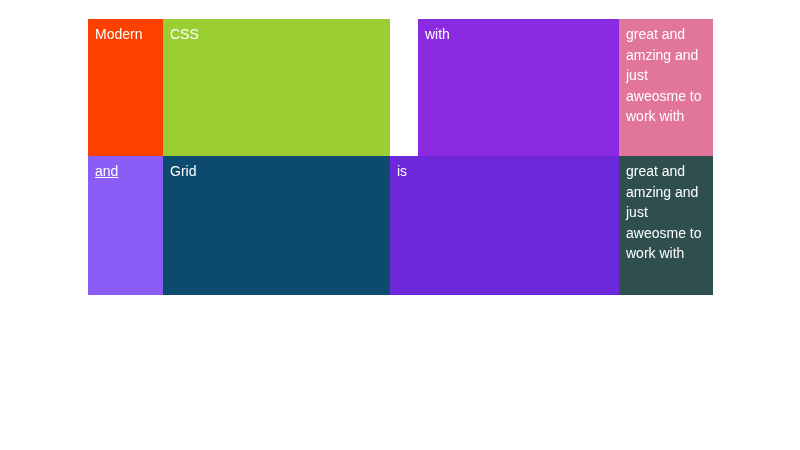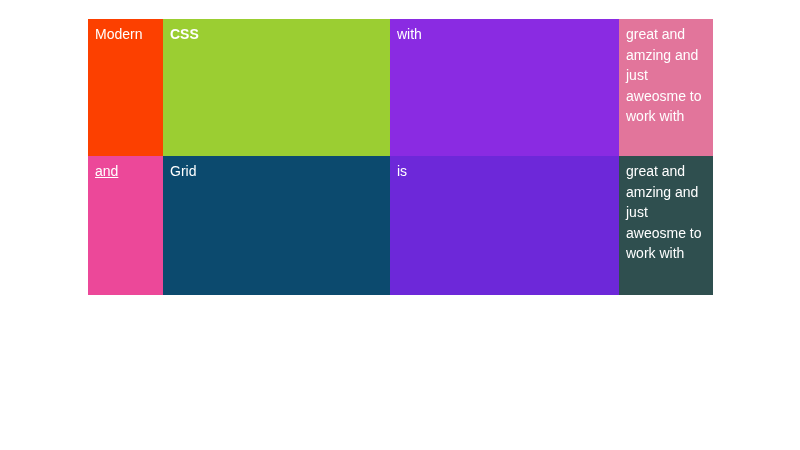--- a/index.html
+++ b/index.html
@@ -45,53 +45,53 @@
   }
 
   .cell-text {
     display: block;
     color: #ffffff;
   }
 
   
   .c-orangered      { background-color: #fc4000; }
   .c-yellowgreen    { background-color: #9bce32; }
-  .c-blueviolet     { background-color: #8a2be2; }
+  .c-blueviolet     { background-color: #8a2be2; margin-left: 28px; }
   .c-palevioletred  { background-color: #e2759b; }
 
   
   .c-royalblue      { background-color: #4169e1; }
   .c-goldenrod      { background-color: #daa520; }
   .c-crimson        { background-color: #dc143c; }
   .c-darkslategray  { background-color: #2f4f4f; }
 </style>
 </head>
 <body>
 
 <div id="page-root" style="background-color: rgb(255, 255, 255);">
 
   <div id="grid-container">
 
     <div class="grid-cell c-orangered" style="background-color: rgb(252, 64, 0);">
       <span class="cell-text">Modern</span>
     </div>
 
-    <div class="grid-cell c-yellowgreen" style="background-color: rgb(155, 206, 50); font-weight: bold;">
+    <div class="grid-cell c-yellowgreen" style="background-color: rgb(155, 206, 50);">
       <span class="cell-text">CSS</span>
     </div>
 
     <div class="grid-cell c-blueviolet" style="background-color: rgb(138, 43, 226);">
       <span class="cell-text">with</span>
     </div>
 
     <div class="grid-cell c-palevioletred" style="background-color: rgb(226, 117, 155);">
       <span class="cell-text">great and amzing and just aweosme to work with</span>
     </div>
 
-    <div class="grid-cell c-royalblue" style="background-color: #ec4899; text-decoration: underline;">
+    <div class="grid-cell c-royalblue" style="background-color: #8b5cf6; text-decoration: underline;">
       <span class="cell-text">and</span>
     </div>
 
     <div class="grid-cell c-goldenrod" style="background-color: #0c4a6e;">
       <span class="cell-text">Grid</span>
     </div>
 
     <div class="grid-cell c-crimson" style="background-color: #6d28d9;">
       <span class="cell-text">is</span>
     </div>

